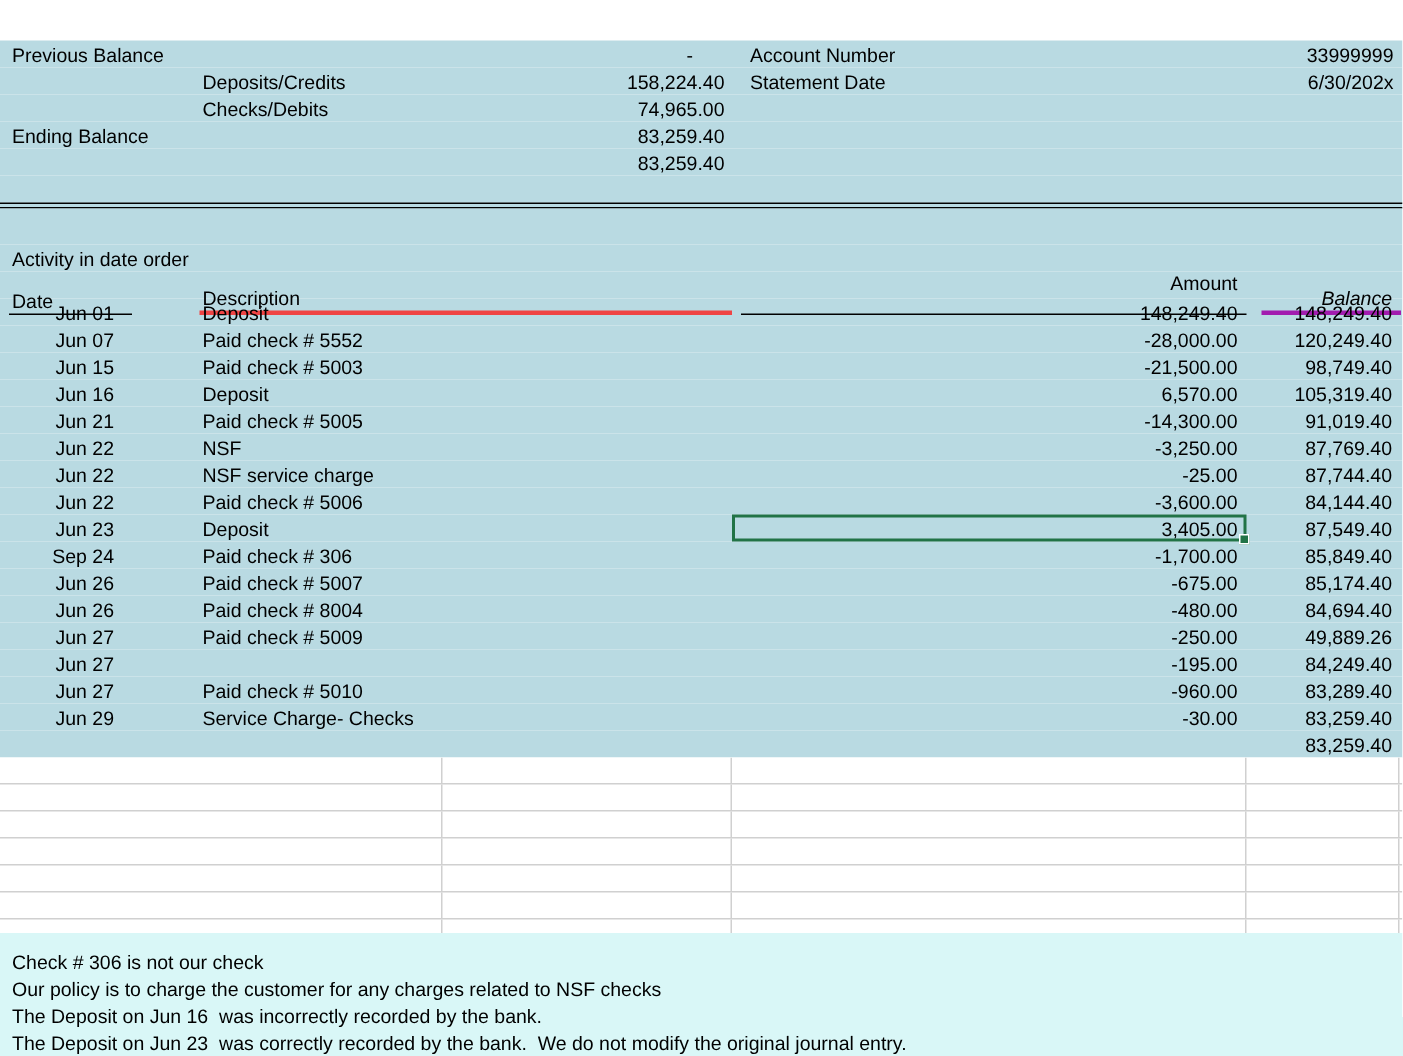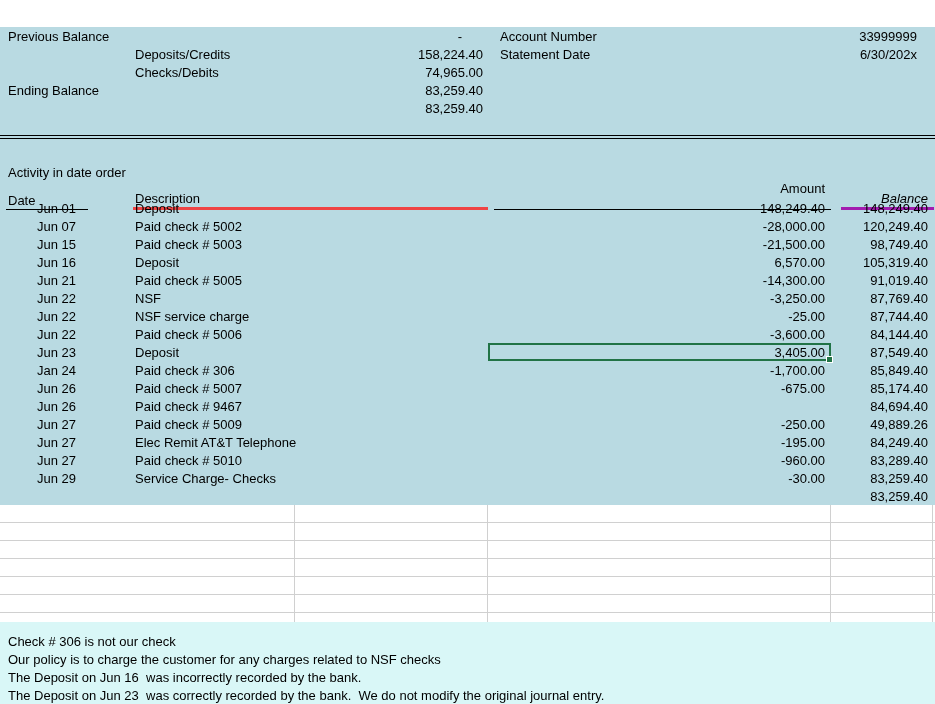--- a/index.html
+++ b/index.html
@@ -19,21 +19,21 @@
   .top-white { height:7px; background:#fff; }
 
   
   .row { height:18px; display:grid; grid-template-columns:133px 355px 343px 103px; align-items:center; }
   .srow .c1 { padding-left:8px; white-space:nowrap; overflow:visible; }
   .srow .c2 { display:flex; justify-content:space-between; align-items:center; padding-left:2px; padding-right:5px; }
   .srow .c2 .lbl { white-space:nowrap; }
   .srow .c2 .val { text-align:right; white-space:nowrap; }
   .srow .c2 .val.dash { padding-right:21px; }
   .srow .c3 { padding-left:12px; white-space:nowrap; }
-  .srow .c4 { text-align:right; padding-right:17px; white-space:nowrap; }
+  .srow .c4 { text-align:right; padding-right:5px; white-space:nowrap; }
 
   .double-rule { height:4px; border-top:1px solid #000; border-bottom:1px solid #000; background:var(--sheet-bg); }
   .spacer-row { height:24px; }
   .title-row { height:18px; display:flex; align-items:center; padding-left:8px; }
 
   
   .arow { height:18px; display:grid; grid-template-columns:88px 45px 355px 343px 103px; align-items:center; }
   .arow .date { grid-column:1; text-align:right; padding-right:12px; white-space:nowrap; }
   .arow .desc { grid-column:3; padding-left:2px; white-space:nowrap; }
   .arow .amt  { grid-column:4; text-align:right; padding-right:6px; white-space:nowrap; position:relative; height:100%; display:flex; align-items:center; justify-content:flex-end; }
@@ -131,21 +131,21 @@
 
   <div>
       <div class="arow blue">
         <div class="date">Jun 01</div>
         <div class="desc">Deposit</div>
         <div class="amt">148,249.40</div>
         <div class="bal">148,249.40</div>
       </div>
       <div class="arow blue">
         <div class="date">Jun 07</div>
-        <div class="desc">Paid check # 5002</div>
+        <div class="desc">Paid check # 5552</div>
         <div class="amt">-28,000.00</div>
         <div class="bal">120,249.40</div>
       </div>
       <div class="arow blue">
         <div class="date">Jun 15</div>
         <div class="desc">Paid check # 5003</div>
         <div class="amt">-21,500.00</div>
         <div class="bal">98,749.40</div>
       </div>
       <div class="arow blue">
@@ -178,45 +178,45 @@
         <div class="amt">-3,600.00</div>
         <div class="bal">84,144.40</div>
       </div>
       <div class="arow blue">
         <div class="date">Jun 23</div>
         <div class="desc">Deposit</div>
         <div class="amt selected">3,405.00</div>
         <div class="bal">87,549.40</div>
       </div>
       <div class="arow blue">
-        <div class="date">Jan 24</div>
+        <div class="date">Sep 24</div>
         <div class="desc">Paid check # 306</div>
         <div class="amt">-1,700.00</div>
         <div class="bal">85,849.40</div>
       </div>
       <div class="arow blue">
         <div class="date">Jun 26</div>
         <div class="desc">Paid check # 5007</div>
         <div class="amt">-675.00</div>
         <div class="bal">85,174.40</div>
       </div>
       <div class="arow blue">
         <div class="date">Jun 26</div>
-        <div class="desc">Paid check # 9467</div>
+        <div class="desc">Paid check # 8004</div>
+        <div class="amt">-480.00</div>
         <div class="bal">84,694.40</div>
       </div>
       <div class="arow blue">
         <div class="date">Jun 27</div>
         <div class="desc">Paid check # 5009</div>
         <div class="amt">-250.00</div>
         <div class="bal">49,889.26</div>
       </div>
       <div class="arow blue">
         <div class="date">Jun 27</div>
-        <div class="desc">Elec Remit AT&amp;T Telephone</div>
         <div class="amt">-195.00</div>
         <div class="bal">84,249.40</div>
       </div>
       <div class="arow blue">
         <div class="date">Jun 27</div>
         <div class="desc">Paid check # 5010</div>
         <div class="amt">-960.00</div>
         <div class="bal">83,289.40</div>
       </div>
       <div class="arow blue">

